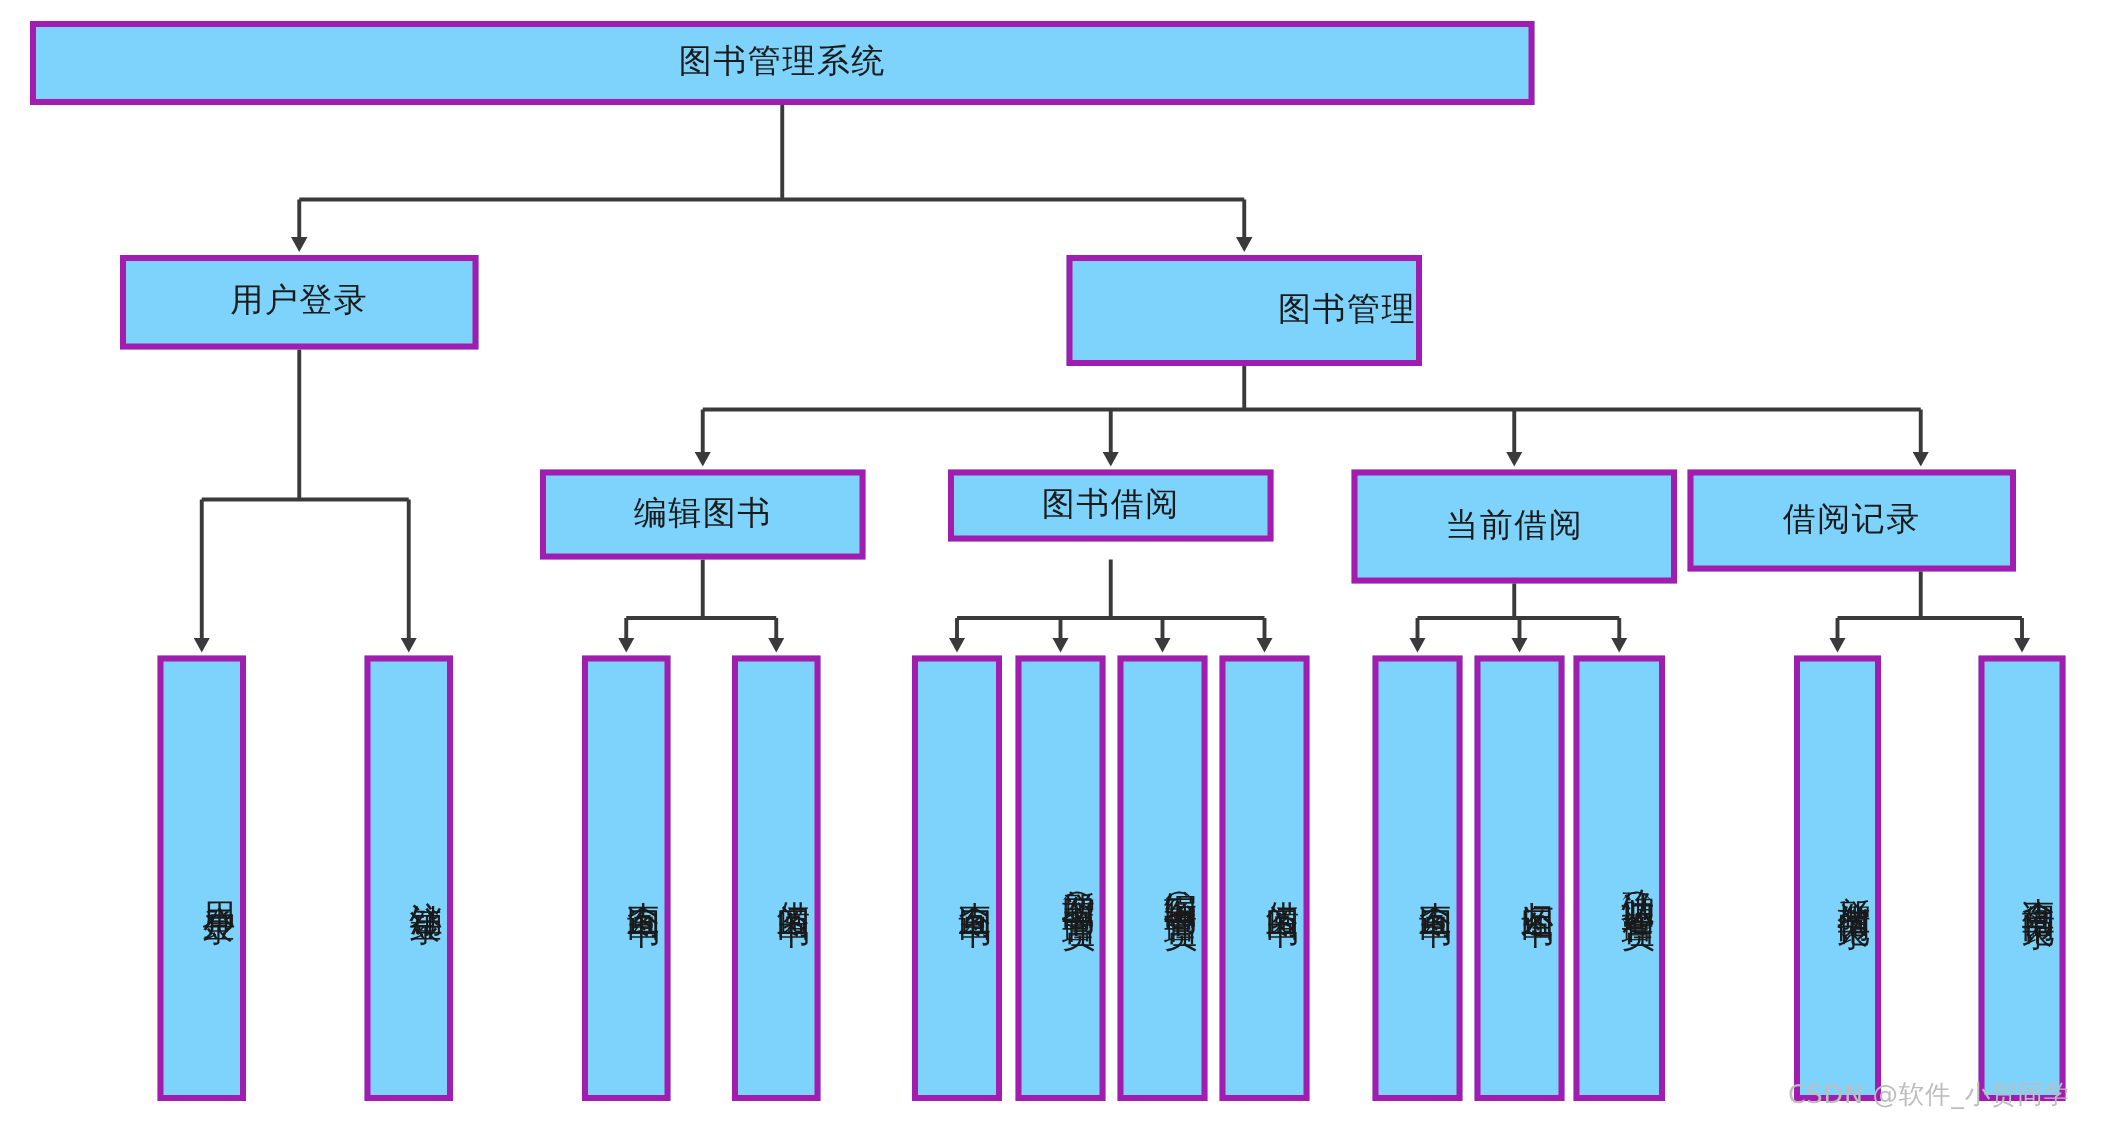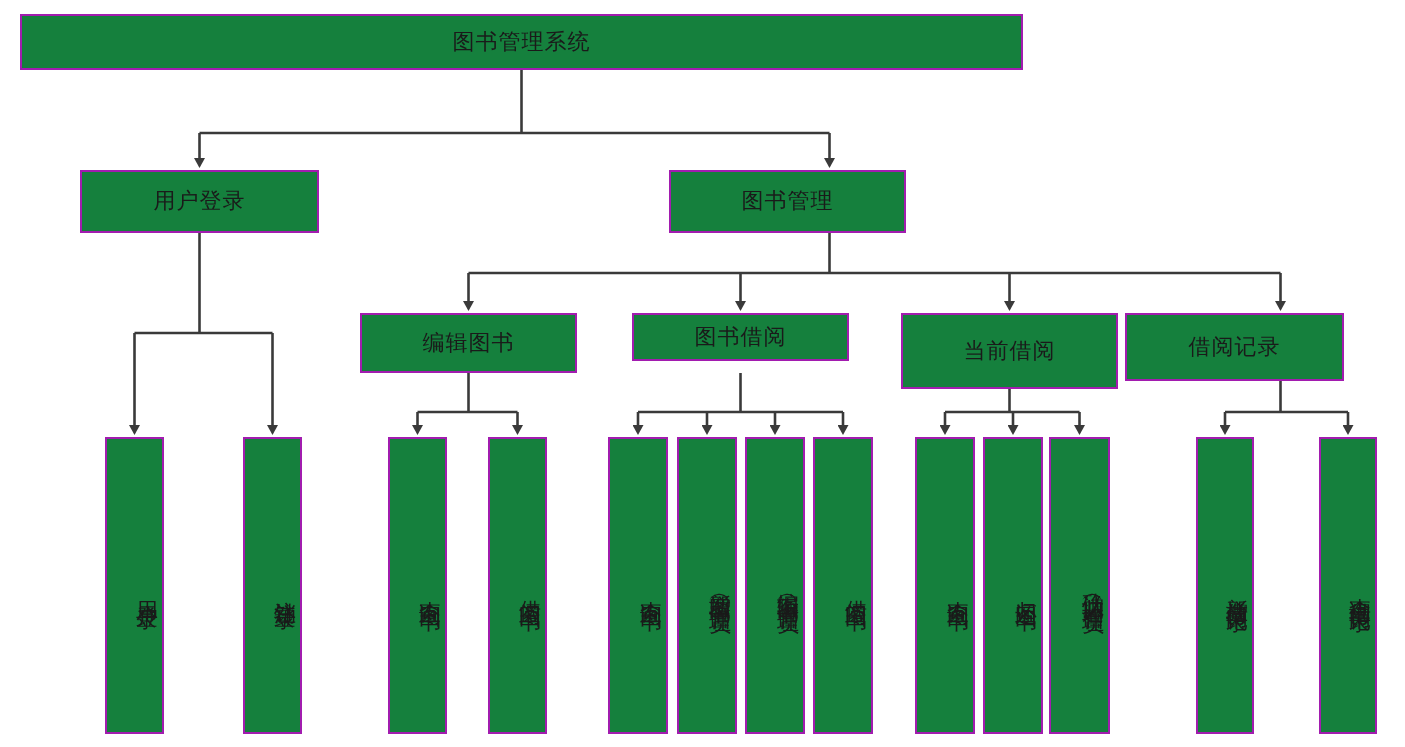--- a/index.html
+++ b/index.html
@@ -19,22 +19,22 @@
     position: absolute;
     left: 0;
     top: 0;
     width: 1405px;
     height: 747px;
     pointer-events: none;
   }
   .node {
     position: absolute;
     box-sizing: border-box;
-    border: 2px solid #a21caf;
-    background: #15803d;
+    border: 4px solid #a21caf;
+    background: #7dd3fc;
     display: flex;
     align-items: center;
     justify-content: center;
     color: #1a1a1a;
   }
   .node.horiz {
     font-size: 22px;
     letter-spacing: 1px;
     line-height: 1.2;
   }
@@ -109,21 +109,21 @@
       </g>
   </svg>
 
   <div id="nodes-layer">
       <div class="node horiz" style="left: 20px; top: 14px; width: 1003px; height: 56px;">
         <span class="hlabel">图书管理系统</span>
       </div>
       <div class="node horiz" style="left: 80px; top: 170px; width: 239px; height: 63px;">
         <span class="hlabel">用户登录</span>
       </div>
-      <div class="node horiz" style="left: 669px; top: 170px; width: 237px; height: 63px;">
+      <div class="node horiz" style="left: 711px; top: 170px; width: 237px; height: 74px; justify-content: flex-end;">
         <span class="hlabel">图书管理</span>
       </div>
       <div class="node horiz" style="left: 360px; top: 313px; width: 217px; height: 60px;">
         <span class="hlabel">编辑图书</span>
       </div>
       <div class="node horiz" style="left: 632px; top: 313px; width: 217px; height: 48px;">
         <span class="hlabel">图书借阅</span>
       </div>
       <div class="node horiz" style="left: 901px; top: 313px; width: 217px; height: 76px;">
         <span class="hlabel">当前借阅</span>
@@ -165,14 +165,15 @@
         <span class="vlabel">确认归还（管理员）</span>
       </div>
       <div class="node vert" style="left: 1196px; top: 437px; width: 58px; height: 297px;">
         <span class="vlabel">新增借阅记录</span>
       </div>
       <div class="node vert" style="left: 1319px; top: 437px; width: 58px; height: 297px;">
         <span class="vlabel">查询借阅记录</span>
       </div>
     </div>
 
+  <div class="watermark" style="left: 1192px; top: 718px;">CSDN @软件_小贺同学</div>
 
 </div>
 
 </body></html>

